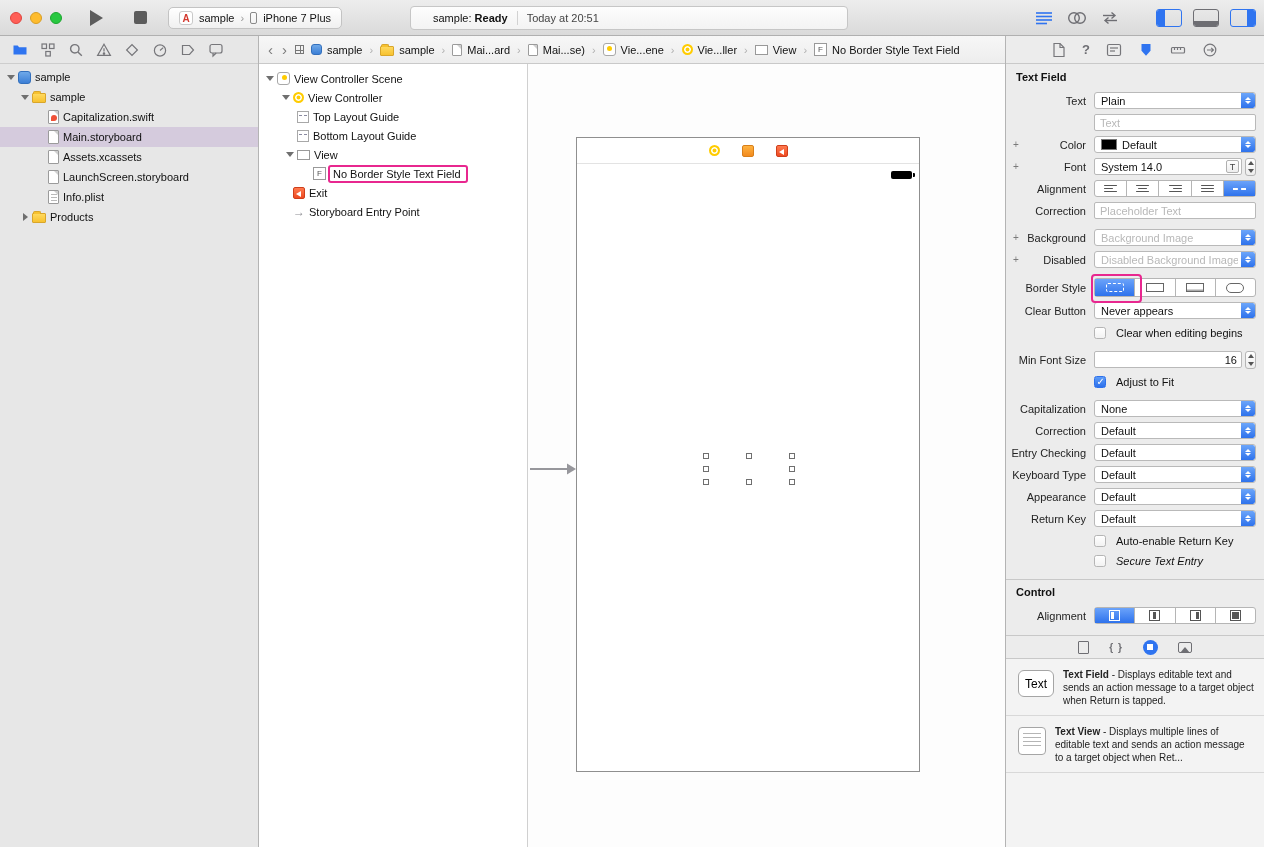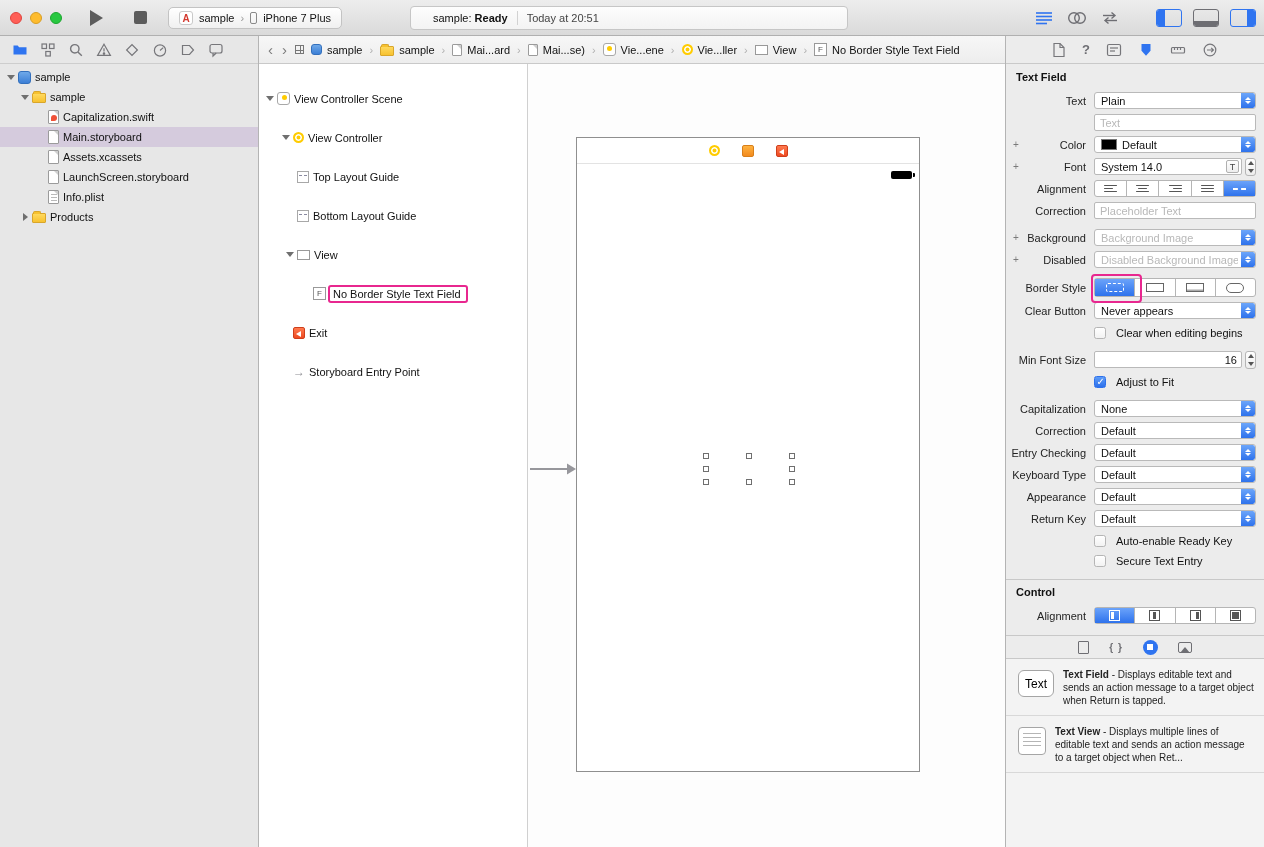--- a/index.html
+++ b/index.html
@@ -70,21 +70,21 @@
 
 .ed-col{flex:1;min-width:0;display:flex;flex-direction:column;border-right:1px solid #b4b4b4;}
 .jumpbar{flex:0 0 28px;background:linear-gradient(#f7f7f7,#ededed);border-bottom:1px solid #c9c9c9;display:flex;align-items:center;padding:0 8px;gap:7px;white-space:nowrap;overflow:hidden;}
 .navchev{color:#7b7b7b;font-size:15px;line-height:1;padding:0 1px;}
 .relgrid{width:9px;height:9px;border:1px solid #777;background:linear-gradient(#777,#777) 0 4px/9px 1px no-repeat,linear-gradient(#777,#777) 4px 0/1px 9px no-repeat;}
 .crumb{display:flex;align-items:center;gap:5px;}
 .csep{color:#b0b0b0;}
 .jb .ic-doc{width:10px;height:12px;}
 .ed-body{flex:1;display:flex;min-height:0;}
 .outline{flex:0 0 269px;width:269px;background:#fff;border-right:1px solid #d0d0d0;padding-top:5px;overflow:hidden;}
-.orow{height:19px;display:flex;align-items:center;margin-top:20px;}
+.orow{height:19px;display:flex;align-items:center;}
 .olvl0{padding-left:6px;}.olvl1{padding-left:22px;}.olvl2{padding-left:38px;}.olvl3{padding-left:58px;}
 .annot-box{display:inline-flex;align-items:center;border:2px solid #e8278f;border-radius:3px;padding:1px 5px 1px 3px;margin-left:2px;}
 .annot-box .olabel{margin-left:0;}
 
 
 .canvas{flex:1;position:relative;background:#fdfdfd;overflow:hidden;}
 .device{position:absolute;left:48px;top:73px;width:344px;height:635px;background:#fff;border:1px solid #8f8f8f;}
 .vc-header{position:absolute;left:0;right:0;top:0;height:26px;border-bottom:1px solid #e3e3e3;display:flex;align-items:center;justify-content:center;gap:22px;}
 .battery{position:absolute;top:33px;right:7px;width:21px;height:8px;background:#000;border-radius:2px;}
 .battery::after{content:"";position:absolute;right:-3px;top:2px;width:2px;height:4px;background:#000;border-radius:0 1px 1px 0;}
@@ -705,25 +705,25 @@
               <span class="pval">Default</span>
                 <span class="pcap"></span>
             </div>
           </div>
         </div>
 
         <div class="irow">
           <span class="ilbl"></span>
           <div class="ictl">
             <span class="cb"></span>
-            <span class="cblbl">Auto-enable Ready Key</span>
-          </div>
-        </div>
-
-        <div class="irow" style="height:18px;">
+            <span class="cblbl">Auto-enable Return Key</span>
+          </div>
+        </div>
+
+        <div class="irow" style="height:18px;font-style:italic;">
           <span class="ilbl"></span>
           <div class="ictl">
             <span class="cb"></span>
             <span class="cblbl">Secure Text Entry</span>
           </div>
         </div>
 
         <div class="isep"></div>
         <div class="ihead">Control</div>
 

